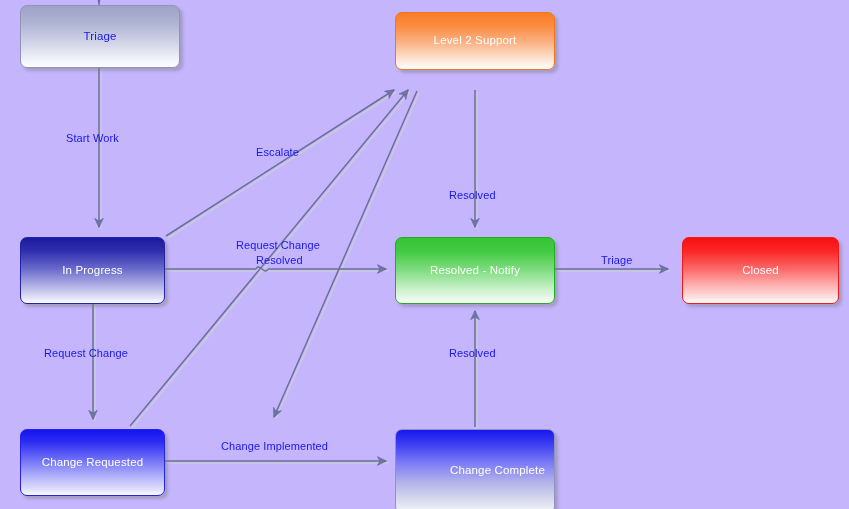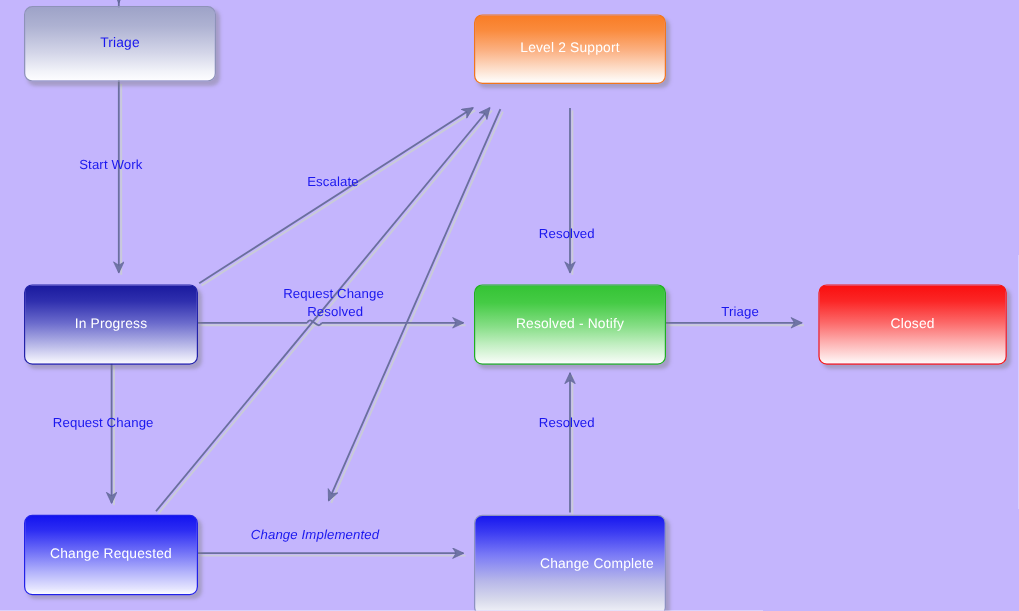--- a/index.html
+++ b/index.html
@@ -173,17 +173,17 @@
   <div class="edge-label" style="left:236px; top:239px;">Request Change</div>
 
   <div class="edge-label" style="left:256px; top:254px;">Resolved</div>
 
   <div class="edge-label" style="left:449px; top:189px;">Resolved</div>
 
   <div class="edge-label" style="left:601px; top:254px;">Triage</div>
 
   <div class="edge-label" style="left:44px; top:347px;">Request Change</div>
 
-  <div class="edge-label" style="left:209px; top:440px;font-style:italic;">Change Implemented</div>
+  <div class="edge-label" style="left:221px; top:440px;">Change Implemented</div>
 
   <div class="edge-label" style="left:449px; top:347px;">Resolved</div>
 
 </div>
 
 </body></html>

